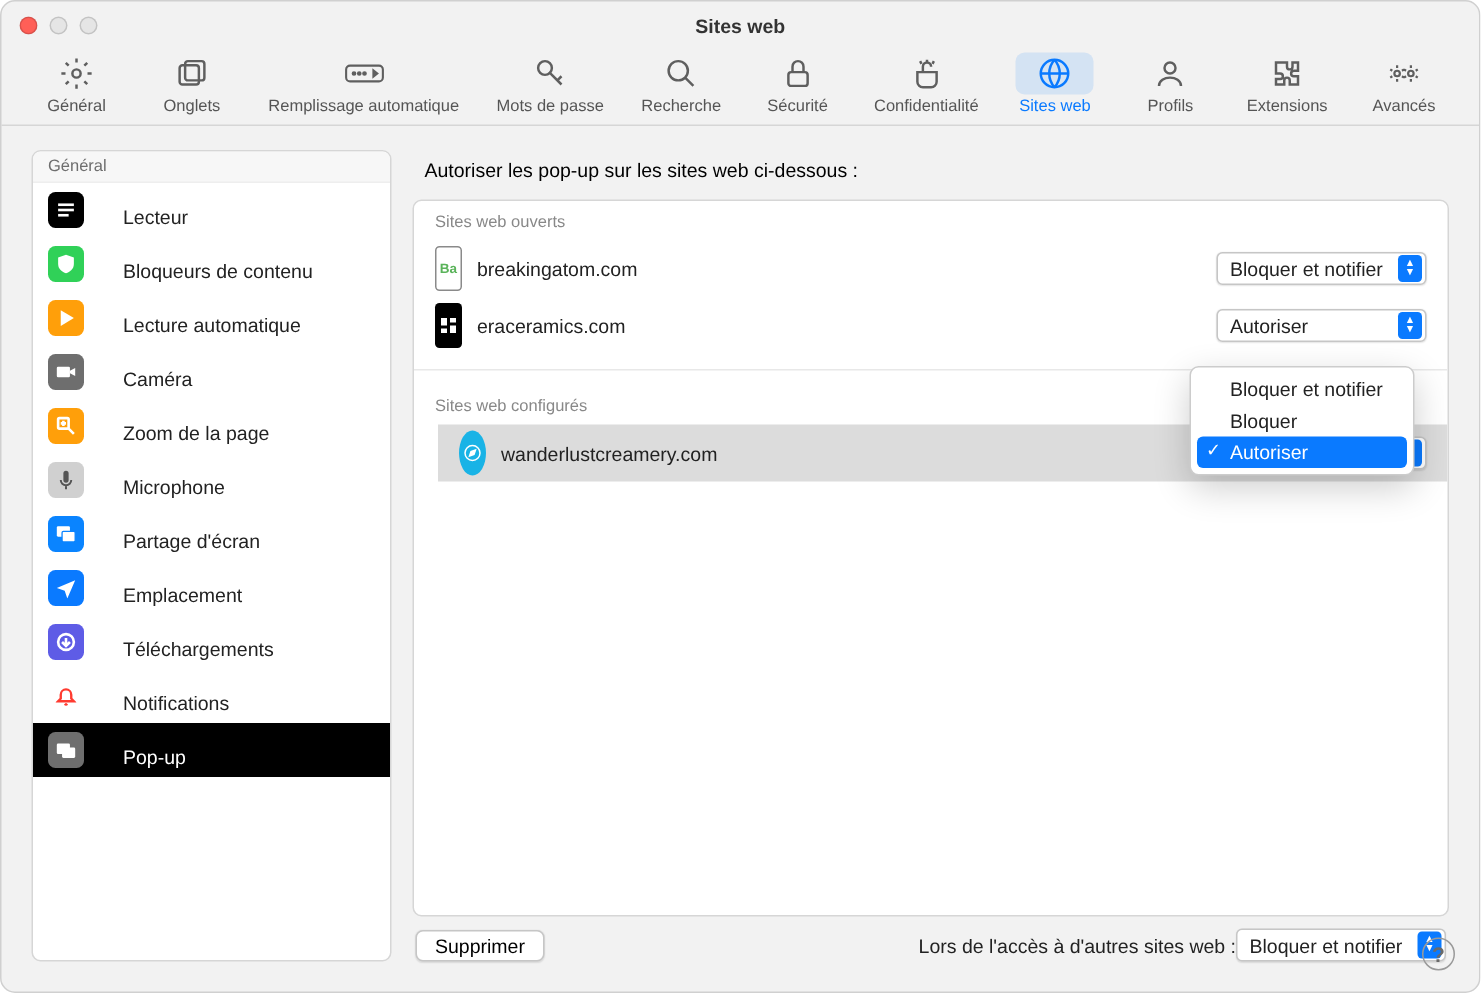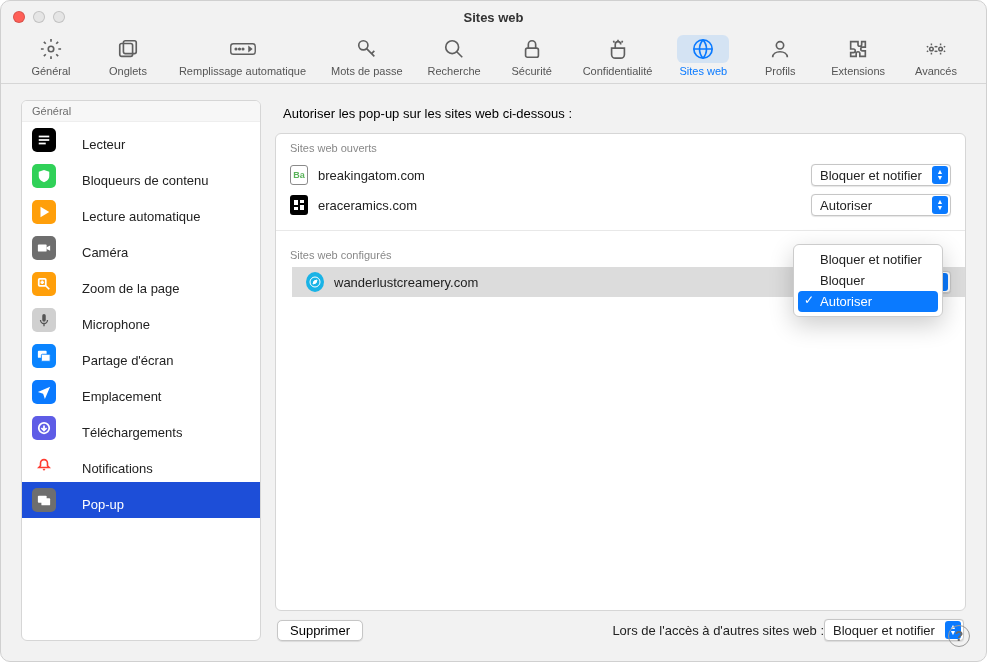--- a/index.html
+++ b/index.html
@@ -23,31 +23,31 @@
     .ti-icon svg { color: #5f5f5f; }
     .ti-label { font-size: 11px; color: #555; white-space: nowrap;}
     .toolbar-item.active .ti-label{color:#0a7aff;}
     
     .content { flex: 1; display: flex; padding: 16px 20px 20px 20px; gap: 14px; min-height: 0;}
     
     .sidebar { width: 240px; background: #fff; border: 1px solid #d6d6d6; border-radius: 6px; overflow: hidden; display: flex; flex-direction: column; }
     .sidebar-header { font-size: 11px; color: #6e6e6e; padding: 4px 10px 4px 10px; border-bottom: 1px solid #eee; background:#f7f7f7;}
     .sidebar-list { flex:1; overflow:auto; position:relative;}
     .sb-item { display: flex; align-items: flex-end; gap: 26px; padding: 6px 10px; font-size: 13px; color: #222; cursor:default;}
-    .sb-item.selected { background: #1d4ed8; color: #fff; }
+    .sb-item.selected { background: #000000; color: #fff; }
     .sb-item.selected .sb-icon-box{ filter:none;}
     .sb-icon-box { width: 24px; height: 24px; border-radius: 5px; display:flex; align-items:center; justify-content:center; flex-shrink:0;}
 
     .main { flex: 1; display: flex; flex-direction: column; gap: 8px; min-width:0;}
     .main-title { font-size: 13px; color: #000; padding: 6px 8px 4px 8px;}
     .list-box { flex:1; background:#fff; border:1px solid #d6d6d6; border-radius:6px; overflow:hidden; position:relative;}
     .section-header { font-size: 11px; color: #888; padding: 8px 14px 6px 14px;}
     .site-row { display:flex; align-items:center; padding: 4px 14px; gap:10px; font-size:13px; color:#222;}
     .site-row.selected { background: #dcdcdc; margin-left: 16px;}
-    .favicon { width:18px; height:20px; border-radius:3px; display:flex; align-items:center; justify-content:center; font-size:9px; flex-shrink:0;}
+    .favicon { width:18px; height:30px; border-radius:3px; display:flex; align-items:center; justify-content:center; font-size:9px; flex-shrink:0;}
     .site-name { flex:1; }
     .popup-select { display:flex; align-items:center; background:#fff; border:0.5px solid #c6c6c6; border-radius:4px; padding: 1px 2px 1px 8px; font-size:13px; color:#222; gap:4px; min-width:140px; box-shadow: 0 0.5px 1px rgba(0,0,0,0.1);}
     .popup-select .sel-label{flex:1;}
     .sel-arrows { width:16px; height:18px; background:#0a7aff; border-radius:3px; display:flex; flex-direction:column; align-items:center; justify-content:center; color:#fff; font-size:7px; line-height:6px; gap:0px;}
 
     .divider{height:1px; background:#e8e8e8; margin:10px 0;}
 
     .dropdown { position:absolute; right:22px; top:110px; width:150px; background:#fff; border:0.5px solid #ccc; border-radius:6px; box-shadow: 0 8px 24px rgba(0,0,0,0.2); padding:4px; z-index:100;}
     .dd-item { padding:3px 8px 3px 22px; font-size:13px; border-radius:4px; color:#222; position:relative;}
     .dd-item.sel { background:#0a7aff; color:#fff;}

